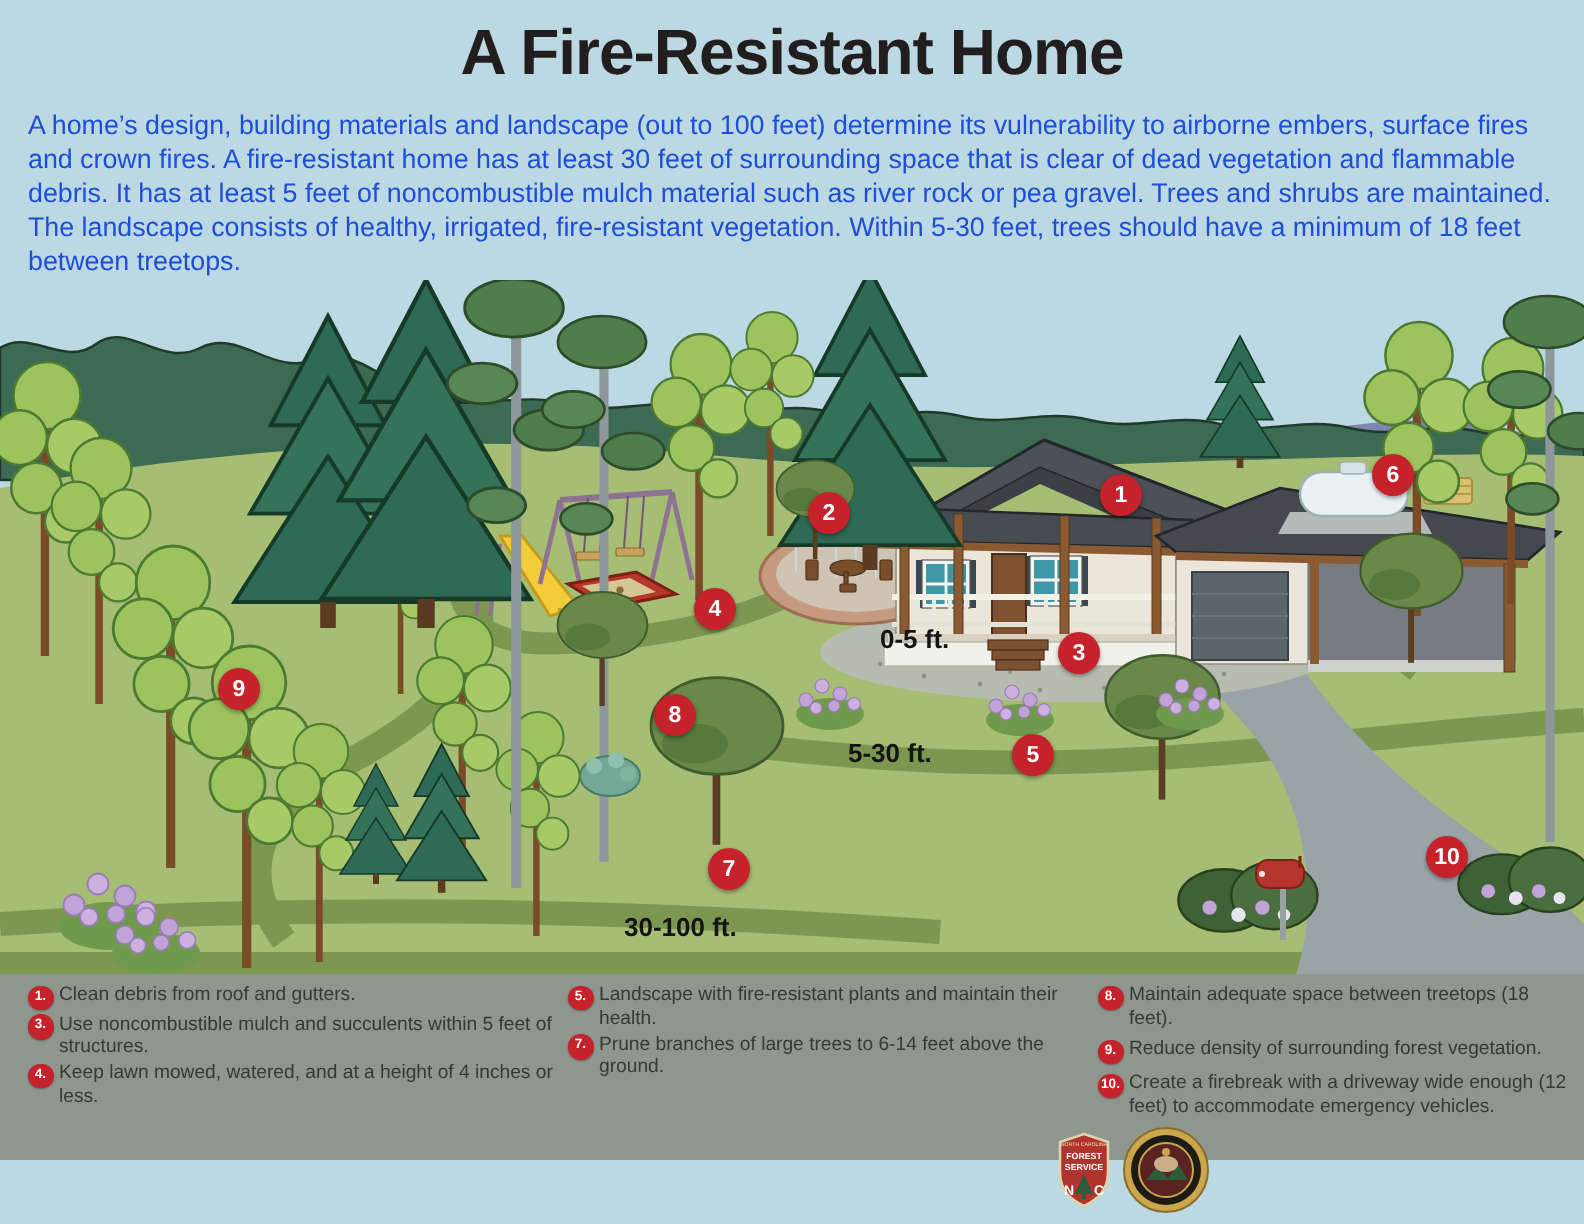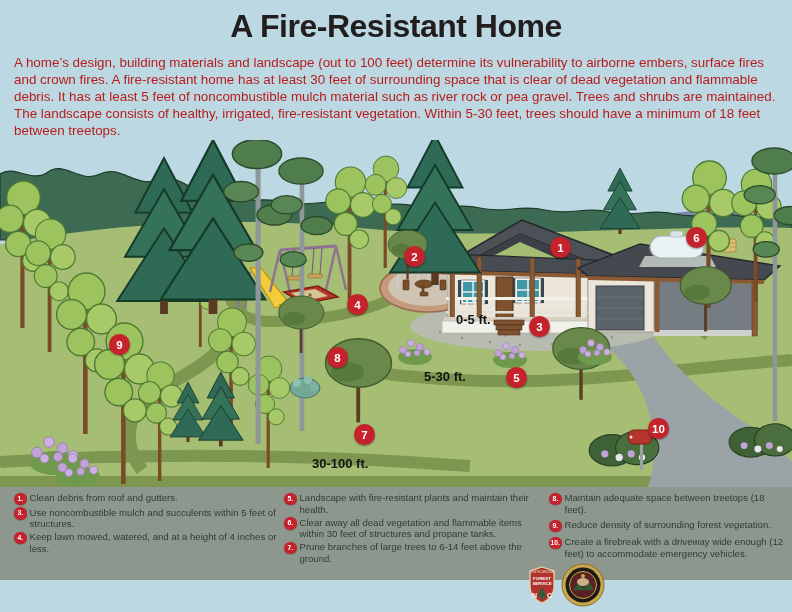--- a/index.html
+++ b/index.html
@@ -6,21 +6,21 @@
   body{
     width:792px;height:612px;position:relative;overflow:hidden;
     font-family:"Liberation Sans",sans-serif;background:#bcd8e2;
   }
   .top{position:absolute;left:0;top:0;width:792px;height:487px;background:#bcd8e2;}
   .page-title{
     margin:0;padding-top:8px;text-align:center;
     font-size:32px;font-weight:bold;letter-spacing:-.5px;color:#221e1f;
   }
   .intro{
-    margin:9px 14px 0 14px;font-size:13.4px;line-height:1.27;color:#b91c1c;
+    margin:9px 14px 0 14px;font-size:13.4px;line-height:1.27;color:#1d4ed8;
   }
   .scene{position:absolute;left:0;top:140px;width:792px;height:347px;}
   .scene svg{position:absolute;left:0;top:0;}
   .marker{
     position:absolute;width:21px;height:21px;border-radius:50%;
     background:#c5222b;color:#fff;font-weight:bold;font-size:11.5px;
     display:flex;align-items:center;justify-content:center;
     box-shadow:0 1px 2px rgba(0,0,0,.4);z-index:5;
   }
   .zone-label{
@@ -333,23 +333,23 @@
 
     <div class="marker" style="left:550px;top:97px">1</div>
     <div class="marker" style="left:404px;top:106px">2</div>
     <div class="marker" style="left:529px;top:176px">3</div>
     <div class="marker" style="left:347px;top:154px">4</div>
     <div class="marker" style="left:506px;top:227px">5</div>
     <div class="marker" style="left:686px;top:87px">6</div>
     <div class="marker" style="left:354px;top:284px">7</div>
     <div class="marker" style="left:327px;top:207px">8</div>
     <div class="marker" style="left:109px;top:194px">9</div>
-    <div class="marker" style="left:648px;top:278px">10</div>
-
-    <div class="zone-label" style="left:456px;top:172px">0-5 ft.</div>
+    <div class="marker" style="left:713px;top:278px">10</div>
+
+    <div class="zone-label" style="left:440px;top:172px">0-5 ft.</div>
     <div class="zone-label" style="left:424px;top:229px">5-30 ft.</div>
     <div class="zone-label" style="left:312px;top:316px">30-100 ft.</div>
   </div>
 </div>
 
 <div class="footer">
   <div class="tips-col col1">
     <div class="tip">
       <span class="tip-num">1.</span>
       <span class="tip-text">Clean debris from roof and gutters.</span>
@@ -361,24 +361,20 @@
     <div class="tip">
       <span class="tip-num">4.</span>
       <span class="tip-text">Keep lawn mowed, watered, and at a height of 4 inches or less.</span>
     </div>
   </div>
 
   <div class="tips-col col2">
     <div class="tip">
       <span class="tip-num">5.</span>
       <span class="tip-text">Landscape with fire-resistant plants and maintain their health.</span>
-    </div>
-    <div class="tip">
-      <span class="tip-num">6.</span>
-      <span class="tip-text">Clear away all dead vegetation and flammable items within 30 feet of structures and propane tanks.</span>
     </div>
     <div class="tip">
       <span class="tip-num">7.</span>
       <span class="tip-text">Prune branches of large trees to 6-14 feet above the ground.</span>
     </div>
   </div>
 
   <div class="tips-col col3">
     <div class="tip">
       <span class="tip-num">8.</span>

